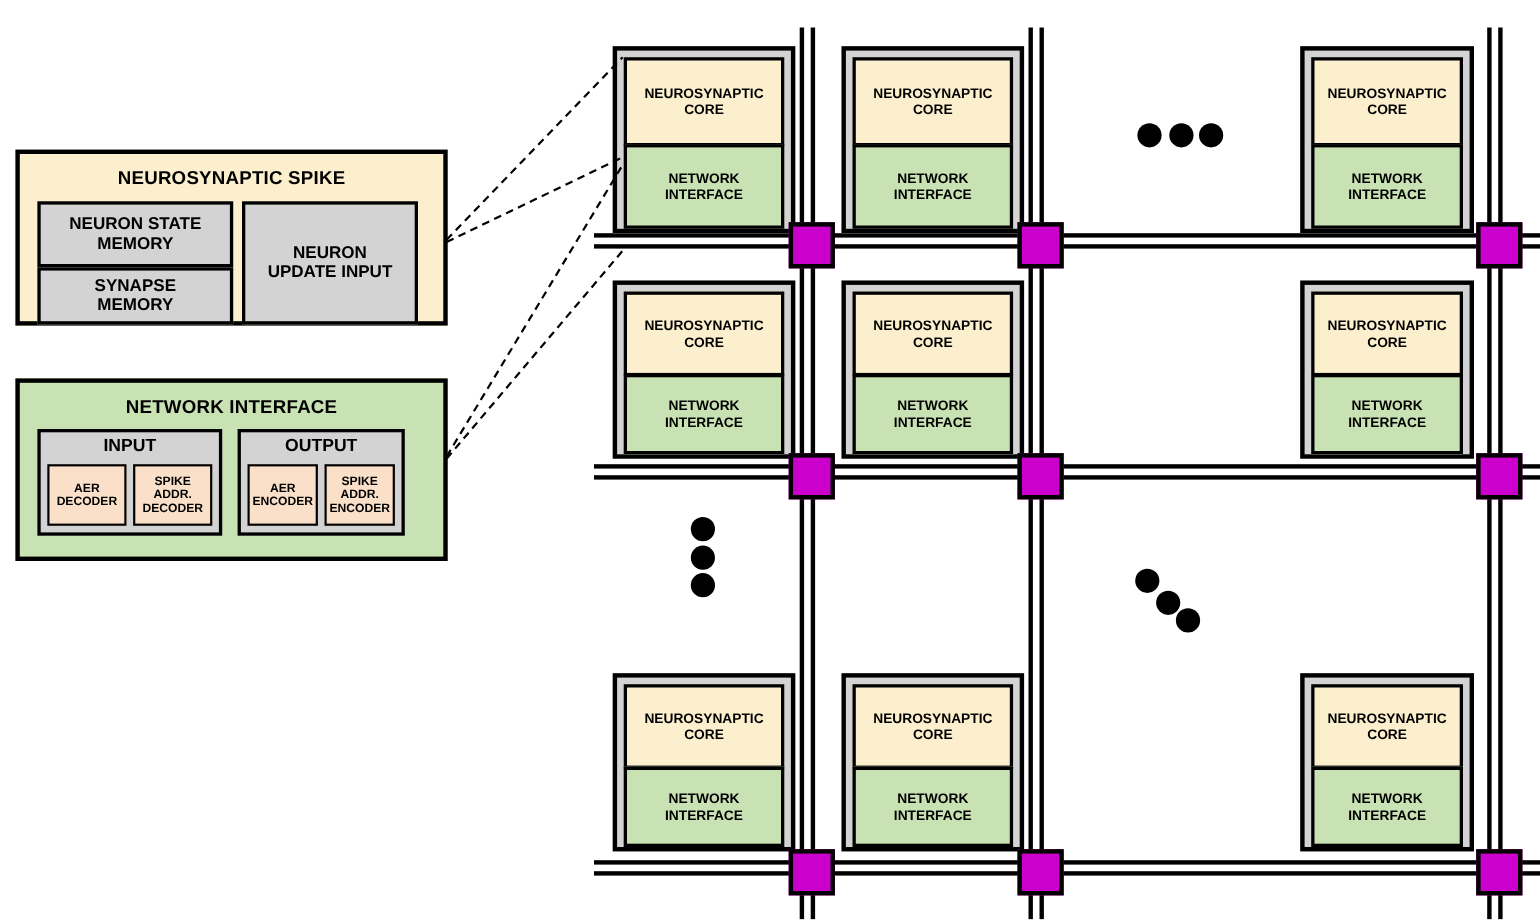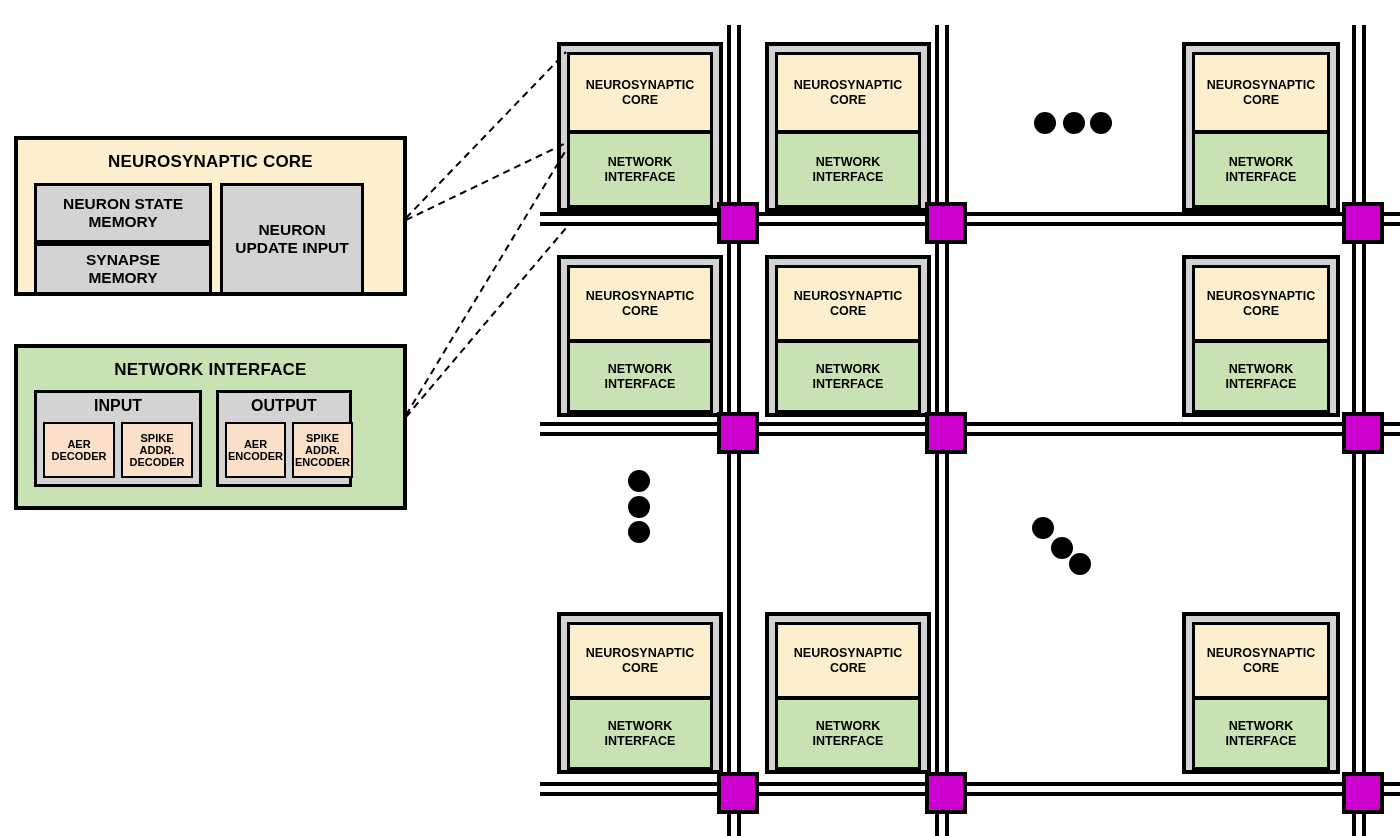--- a/index.html
+++ b/index.html
@@ -55,35 +55,35 @@
     font-size: 11px;
     font-weight: bold;
     line-height: 1.12;
     color: #000;
     padding: 1px;
   }
 
   
   .nsm { left: 34px; top: 183px; width: 178px; height: 60px; }
   .sym { left: 34px; top: 243px; width: 178px; height: 52px; }
-  .nul { left: 220px; top: 183px; width: 144px; height: 112px; }
+  .nul { left: 220px; top: 183px; width: 160px; height: 112px; }
   .box-center-text {
     position: absolute;
     left: 0; right: 0; top: 50%;
     transform: translateY(-50%);
     text-align: center;
     font-size: 15.5px;
     font-weight: bold;
     line-height: 1.15;
     color: #000;
   }
 
   
   .ni-input  { left: 34px; top: 390px; width: 168px; height: 97px; }
-  .ni-output { left: 216px; top: 390px; width: 136px; height: 97px; }
+  .ni-output { left: 216px; top: 390px; width: 152px; height: 97px; }
   .ni-sub-title {
     position: absolute; left: 0; right: 0; top: 4px;
     text-align: center; font-size: 16px; font-weight: bold; color: #000;
   }
   .ni-subrow {
     position: absolute;
     left: 6px; right: 6px; bottom: 6px;
     height: 56px;
     display: flex;
     gap: 6px;
@@ -149,21 +149,21 @@
     width: 1400px; height: 836px;
     pointer-events: none;
   }
 </style>
 </head>
 <body>
 
 <div id="root">
 
   <div class="abs legend-core">
-    <div class="legend-title">NEUROSYNAPTIC CORE</div>
+    <div class="legend-title">NEUROSYNAPTIC SPIKE</div>
   </div>
 
   <div class="abs gray-box nsm">
     <div class="box-center-text">
       <span>NEURON STATE</span><br>
       <span>MEMORY</span>
     </div>
   </div>
 
   <div class="abs gray-box sym">

